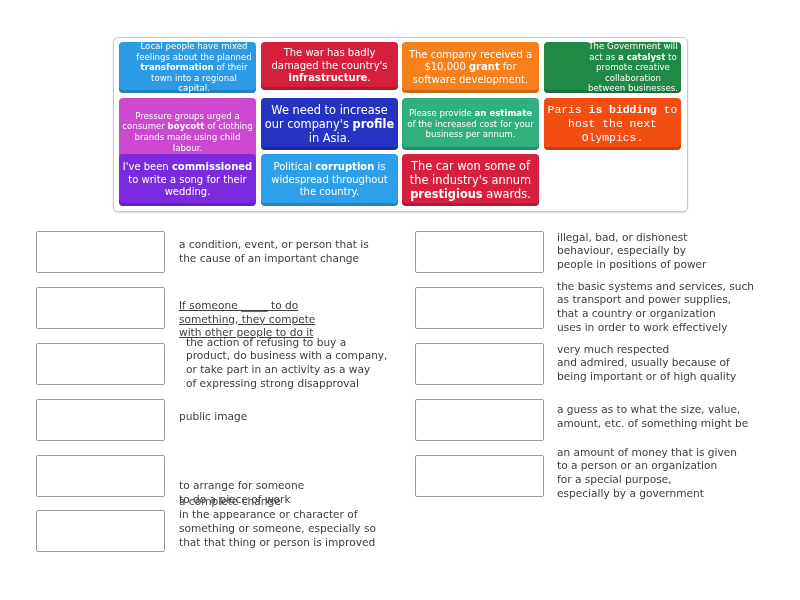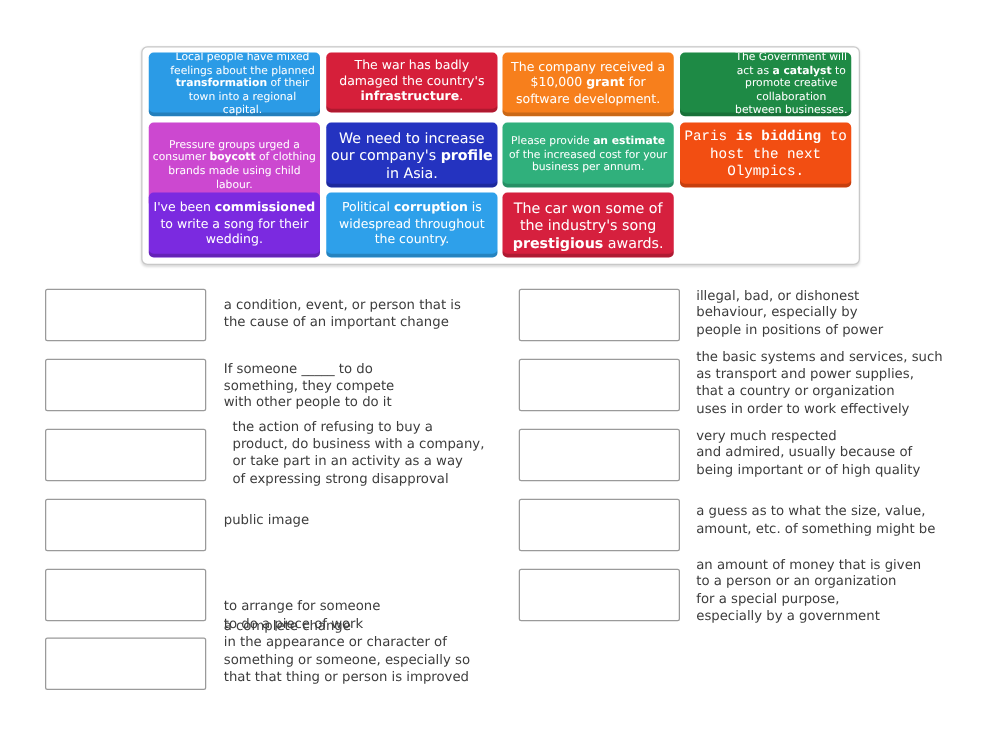--- a/index.html
+++ b/index.html
@@ -66,29 +66,29 @@
   <span class="txt"><span>Paris </span><b>is bidding</b><span> to host the next Olympics.</span></span>
 </div>
 
 <div class="tile fs-m" id="t8" style="left: 119px; top: 154px; height: 52px; background: rgb(123, 42, 224);">
   <span class="txt"><span>I've been </span><b>commissioned</b><span> to write a song for their wedding.</span></span>
 </div>
 <div class="tile fs-m" id="t9" style="left: 261px; top: 154px; height: 52px; background: rgb(46, 160, 234);">
   <span class="txt"><span>Political </span><b>corruption</b><span> is widespread throughout the country.</span></span>
 </div>
 <div class="tile fs-l" id="t10" style="left: 402px; top: 154px; height: 52px; background: rgb(214, 32, 62);">
-  <span class="txt"><span>The car won some of the industry's song </span><b>prestigious</b><span> awards.</span></span>
+  <span class="txt"><span>The car won some of the industry's annum </span><b>prestigious</b><span> awards.</span></span>
 </div>
 
 <div class="slot" style="left:36px;top:231px;"></div>
 <div class="def" style="left:179px;top:231px;"><span>a condition, event, or person that is
 the cause of an important change</span></div>
 
 <div class="slot" style="left:36px;top:287px;"></div>
-<div class="def" style="left:179px;top:287px;height:45px;"><span>If someone _____ to do
+<div class="def" style="left:179px;top:297px;height:45px;text-decoration:underline;"><span>If someone _____ to do
 something, they compete
 with other people to do it</span></div>
 
 <div class="slot" style="left:36px;top:343px;"></div>
 <div class="def" style="left:186px;top:335px;height:56px;"><span>the action of refusing to buy a
 product, do business with a company,
 or take part in an activity as a way
 of expressing strong disapproval</span></div>
 
 <div class="slot" style="left:36px;top:399px;"></div>

